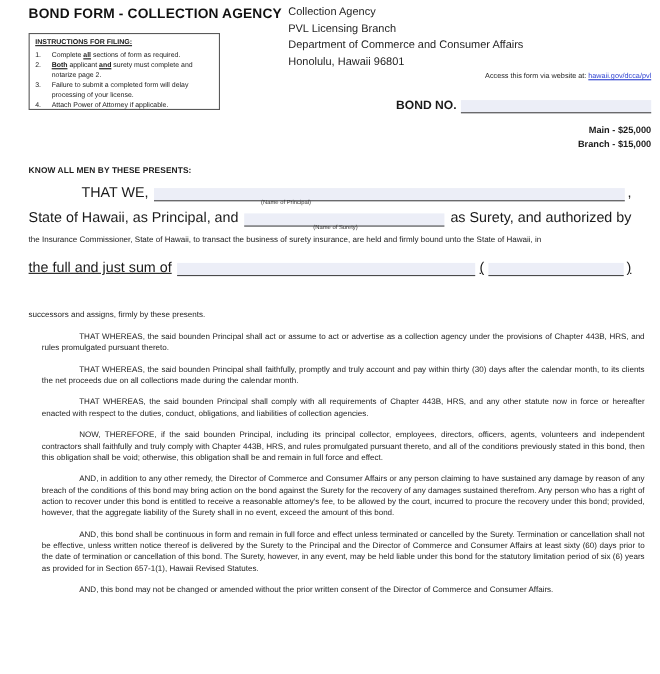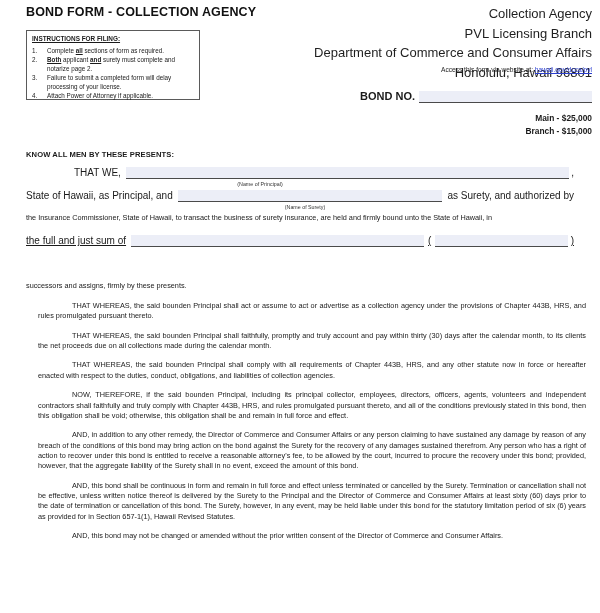--- a/index.html
+++ b/index.html
@@ -33,22 +33,21 @@
     font-weight: bold;
     letter-spacing: 0.15px;
     color: #111;
   }
 
   .agency-block {
     position: absolute;
     right: 8px;
     top: 4px;
     width: 330px;
-    text-align: right;
-    font-size: 13px;
+    font-size: 10px;
     line-height: 1.50;
     color: #1f1f1f;
   }
   .agency-block div { white-space: nowrap; }
 
   .website-line {
     position: absolute;
     right: 8px;
     top: 66px;
     width: 330px;
@@ -145,21 +144,21 @@
     font-size: 7.3px;
     line-height: 1.42;
     color: #1b1b1b;
     text-align: justify;
   }
 
   .line-row {
     position: absolute;
     display: flex;
     align-items: flex-end;
-    font-size: 10px;
+    font-size: 13px;
   }
   .line-row .lbl { white-space: nowrap; padding-bottom: 1px; }
 
   .sub-caption {
     position: absolute;
     font-size: 5.3px;
     color: #333;
     text-align: center;
   }
 

